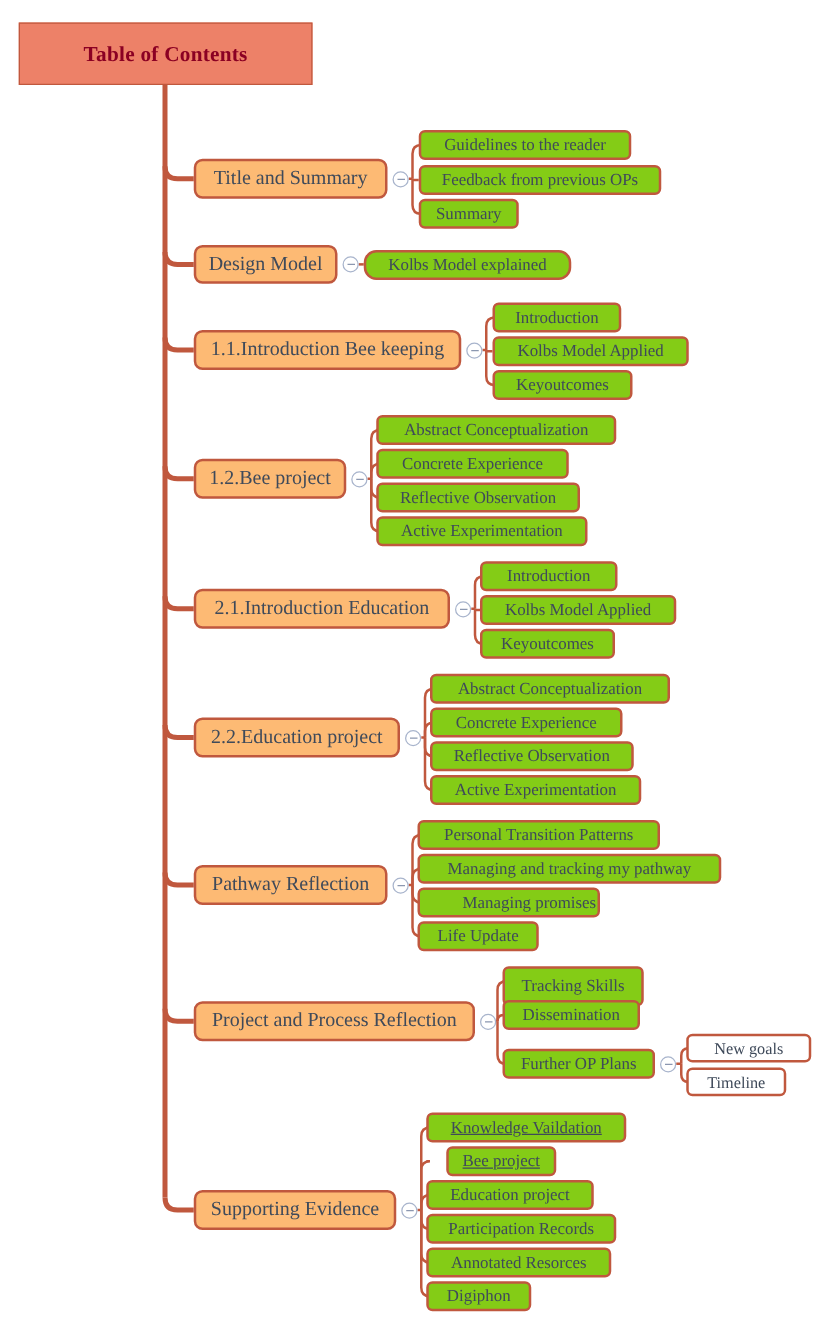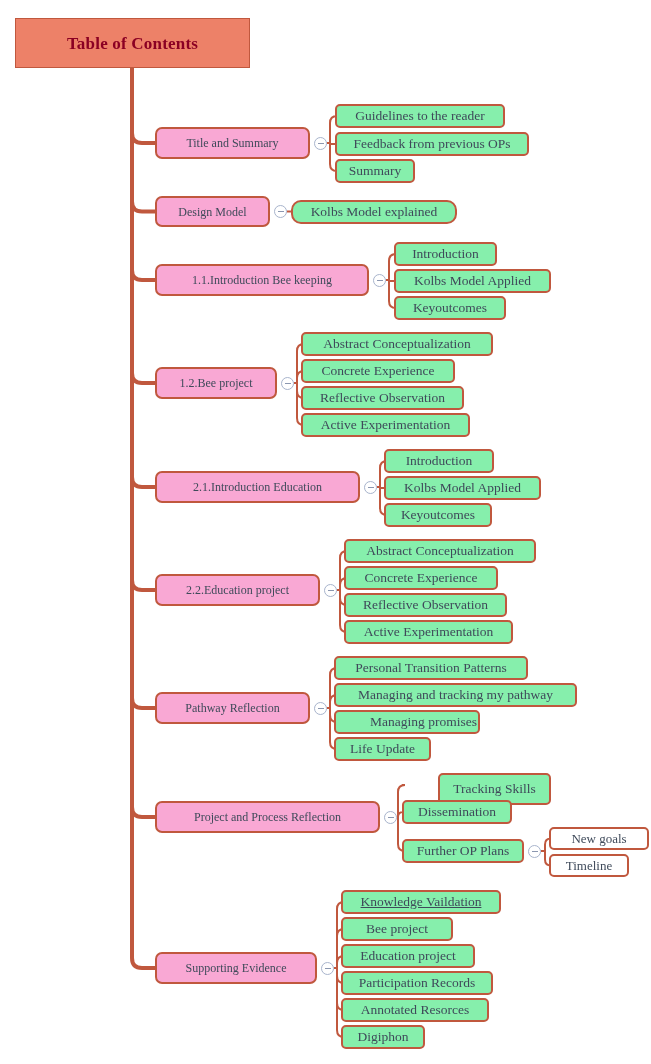--- a/index.html
+++ b/index.html
@@ -43,30 +43,30 @@
     border: 1px solid #C0583E;
     border-radius: 0;
     color: #8B0023;
     font-weight: bold;
     font-size: 17px;
     letter-spacing: 0.2px;
   }
 
   
   .node.lvl2 {
-    background: #f9a8d4;
+    background: #fdba74;
     border: 2px solid #C0583E;
     border-radius: 7px;
     color: #3F4A5A;
-    font-size: 12px;
+    font-size: 16px;
   }
 
   
   .node.lvl3 {
-    background: #86efac;
+    background: #84cc16;
     border: 2px solid #C0583E;
     border-radius: 5px;
     color: #3F4A5A;
     font-size: 13.5px;
     padding: 0 6px;
   }
 
   
   .node.lvl4 {
     background: #FFFFFF;
@@ -190,28 +190,28 @@
       <div class="node lvl3" style="left: 344px; top: 593px; width: 163px; height: 24px;">Reflective Observation</div>
       <div class="node lvl3" style="left: 344px; top: 620px; width: 169px; height: 24px;">Active Experimentation</div>
       <div class="node lvl2" style="left: 155px; top: 692px; width: 155px; height: 32px;">Pathway Reflection</div>
       <div class="toggle" style="left: 314px; top: 701.5px;"></div>
       <div class="node lvl3" style="left: 334px; top: 656px; width: 194px; height: 24px;">Personal Transition Patterns</div>
       <div class="node lvl3" style="left: 334px; top: 683px; width: 243px; height: 24px;">Managing and tracking my pathway</div>
       <div class="node lvl3" style="left: 334px; top: 710px; width: 146px; height: 24px; padding-left: 39px;">Managing promises</div>
       <div class="node lvl3" style="left: 334px; top: 737px; width: 97px; height: 24px;">Life Update</div>
       <div class="node lvl2" style="left: 155px; top: 801px; width: 225px; height: 32px;">Project and Process Reflection</div>
       <div class="toggle" style="left: 384px; top: 810.5px;"></div>
-      <div class="node lvl3" style="left: 402px; top: 773px; width: 113px; height: 32px; margin-left: 36px;">Tracking Skills</div>
+      <div class="node lvl3" style="left: 402px; top: 773px; width: 113px; height: 32px;">Tracking Skills</div>
       <div class="node lvl3" style="left: 402px; top: 800px; width: 110px; height: 24px;">Dissemination</div>
       <div class="node lvl3" style="left: 402px; top: 839px; width: 122px; height: 24px;">Further OP Plans</div>
       <div class="toggle" style="left: 528px; top: 844.5px;"></div>
       <div class="node lvl4" style="left: 549px; top: 827px; width: 100px; height: 23px;">New goals</div>
       <div class="node lvl4" style="left: 549px; top: 854px; width: 80px; height: 23px;">Timeline</div>
       <div class="node lvl2" style="left: 155px; top: 952px; width: 162px; height: 32px;">Supporting Evidence</div>
       <div class="toggle" style="left: 321px; top: 961.5px;"></div>
       <div class="node lvl3" style="left: 341px; top: 890px; width: 160px; height: 24px; text-decoration: underline;">Knowledge Vaildation</div>
-      <div class="node lvl3" style="left: 341px; top: 917px; width: 112px; height: 24px;">Bee project</div>
+      <div class="node lvl3" style="left: 357px; top: 917px; width: 88px; height: 24px; text-decoration: underline;">Bee project</div>
       <div class="node lvl3" style="left: 341px; top: 944px; width: 134px; height: 24px;">Education project</div>
       <div class="node lvl3" style="left: 341px; top: 971px; width: 152px; height: 24px;">Participation Records</div>
       <div class="node lvl3" style="left: 341px; top: 998px; width: 148px; height: 24px;">Annotated Resorces</div>
       <div class="node lvl3" style="left: 341px; top: 1025px; width: 84px; height: 24px; text-align: center;">Digiphon</div>
     </div>
 </div>
 
 </body></html>

